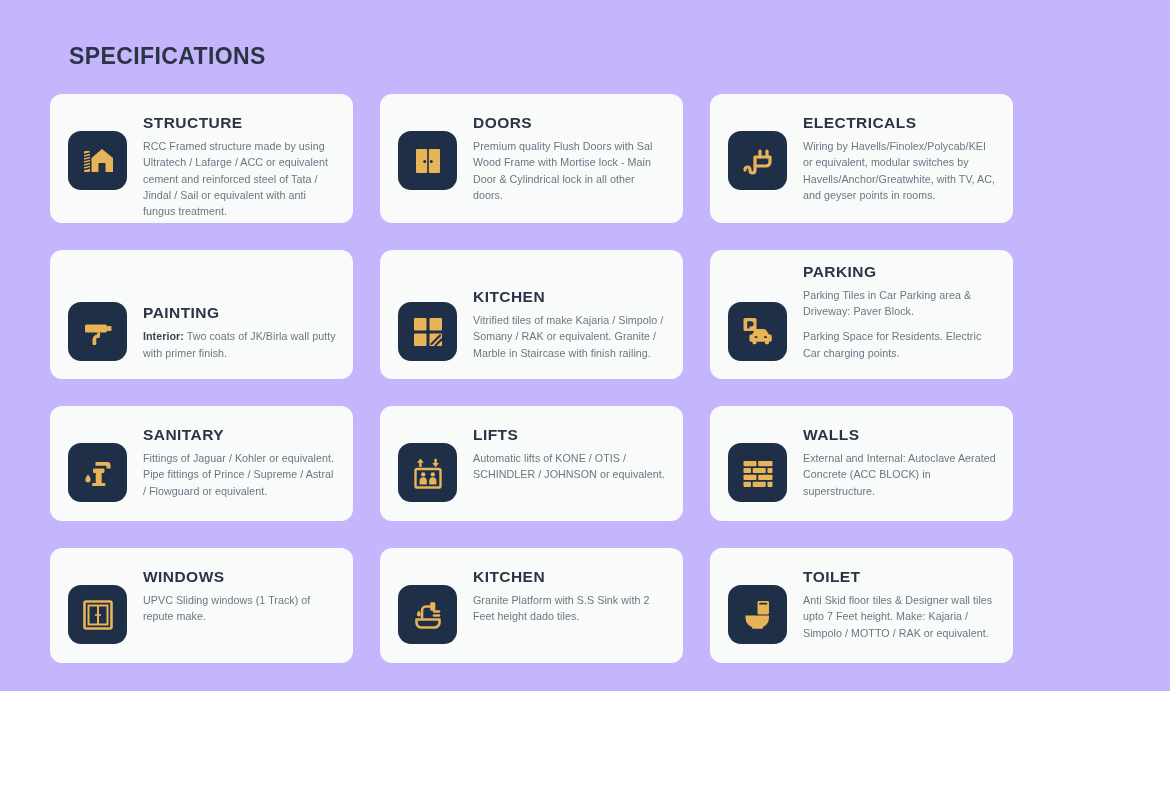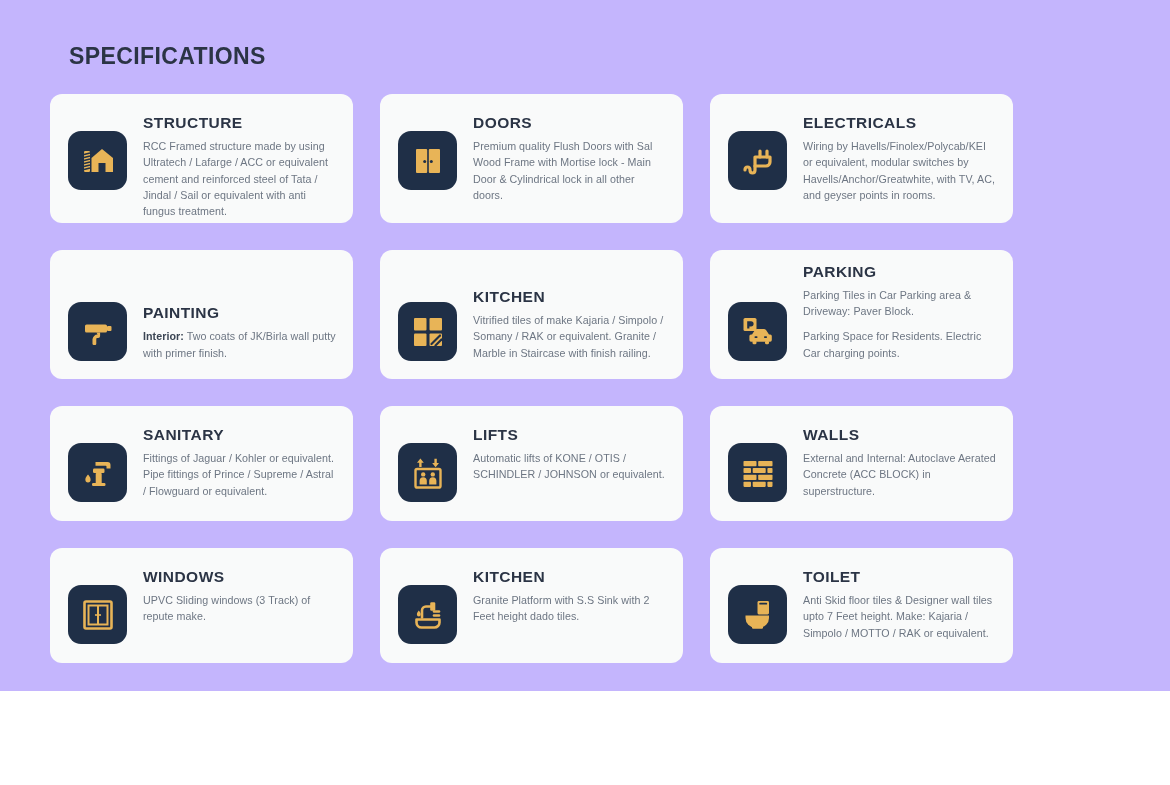--- a/index.html
+++ b/index.html
@@ -284,21 +284,21 @@
       <rect x="7.5" y="7.5" width="19" height="19" fill="none" stroke="#e8b457" stroke-width="2"></rect>
       <line x1="17" y1="7.5" x2="17" y2="26.5" stroke="#e8b457" stroke-width="2"></line>
       <g fill="#e8b457">
         <circle cx="15" cy="17" r="1.1"></circle>
         <circle cx="19" cy="17" r="1.1"></circle>
       </g>
     </svg>
         </div>
         <div class="card-body">
           <div class="card-title">WINDOWS</div>
-          <p class="card-text">UPVC Sliding windows (3 Track) of repute make.</p>
+          <p class="card-text">UPVC Sliding windows (1 Track) of repute make.</p>
         </div>
       </div>
       <div class="card">
         <div class="icon-box">
           <svg width="34" height="34" viewBox="0 0 34 34">
       <g fill="none" stroke="#e8b457" stroke-width="2.6" stroke-linecap="round" stroke-linejoin="round">
         <path d="M11 19.5 v-7 a4 4 0 0 1 4 -4 h5.5"></path>
         <path d="M20.5 5.5 h2.5 v6 h-2.5 z"></path>
         <path d="M23 13.5 h5"></path>
         <path d="M23 17.5 h5"></path>

